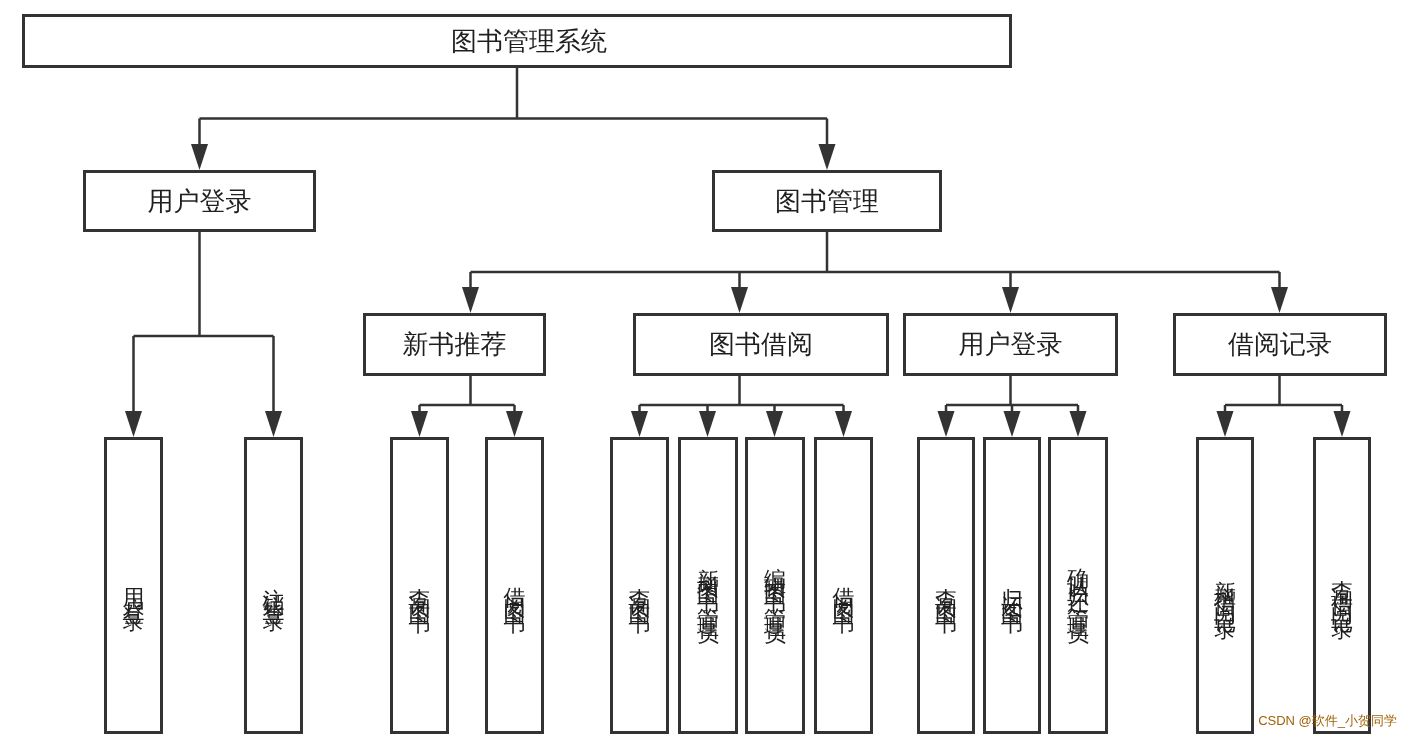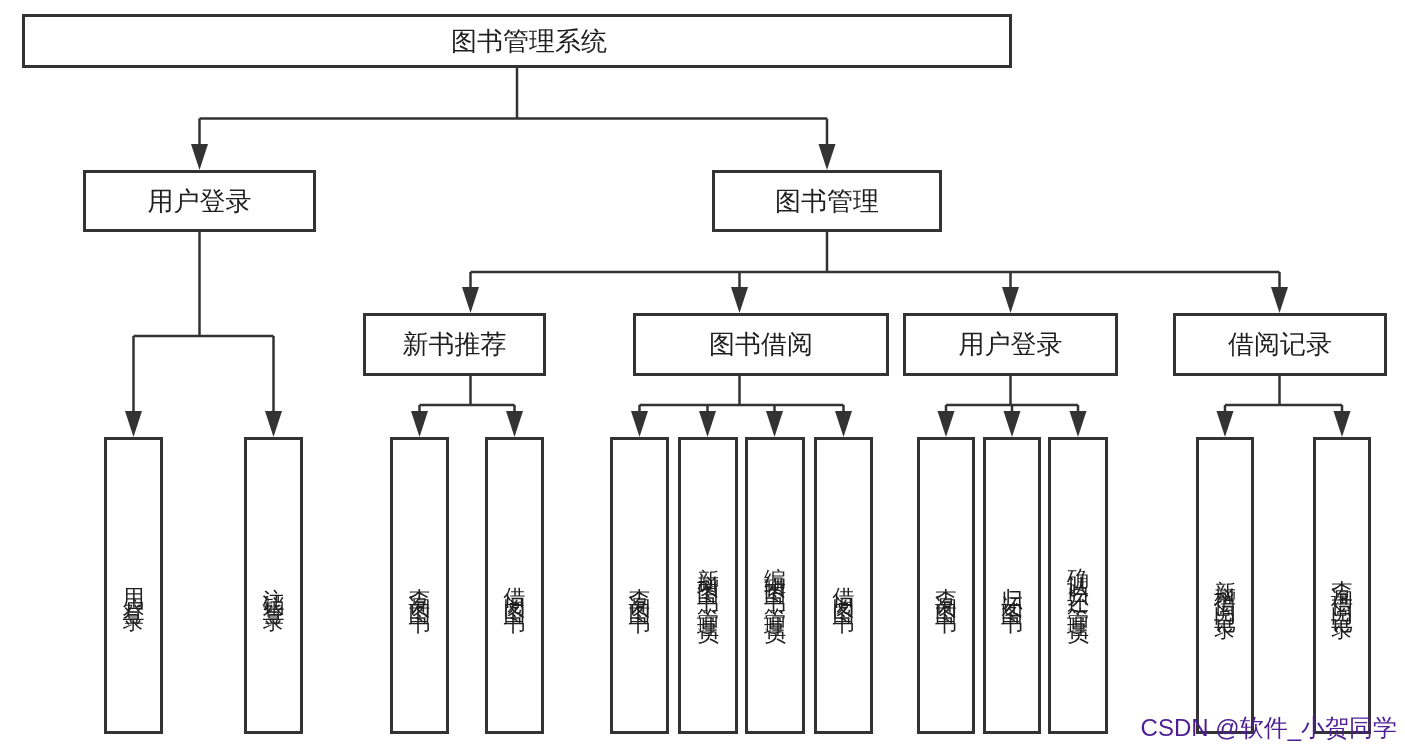--- a/index.html
+++ b/index.html
@@ -32,22 +32,22 @@
   .vnode .vtext {
     writing-mode: vertical-rl;
     text-orientation: mixed;
     letter-spacing: 8px;
     line-height: 1;
   }
   .watermark {
     position: absolute;
     right: 8px;
     top: 712px;
-    font-size: 24px;
-    color: #4c1d95;
+    font-size: 13px;
+    color: #a16207;
     z-index: 3;
     white-space: nowrap;
   }
 </style>
 </head>
 <body>
 
 <div id="stage">
 
   <svg id="wires" width="1405" height="747" viewBox="0 0 1405 747">

